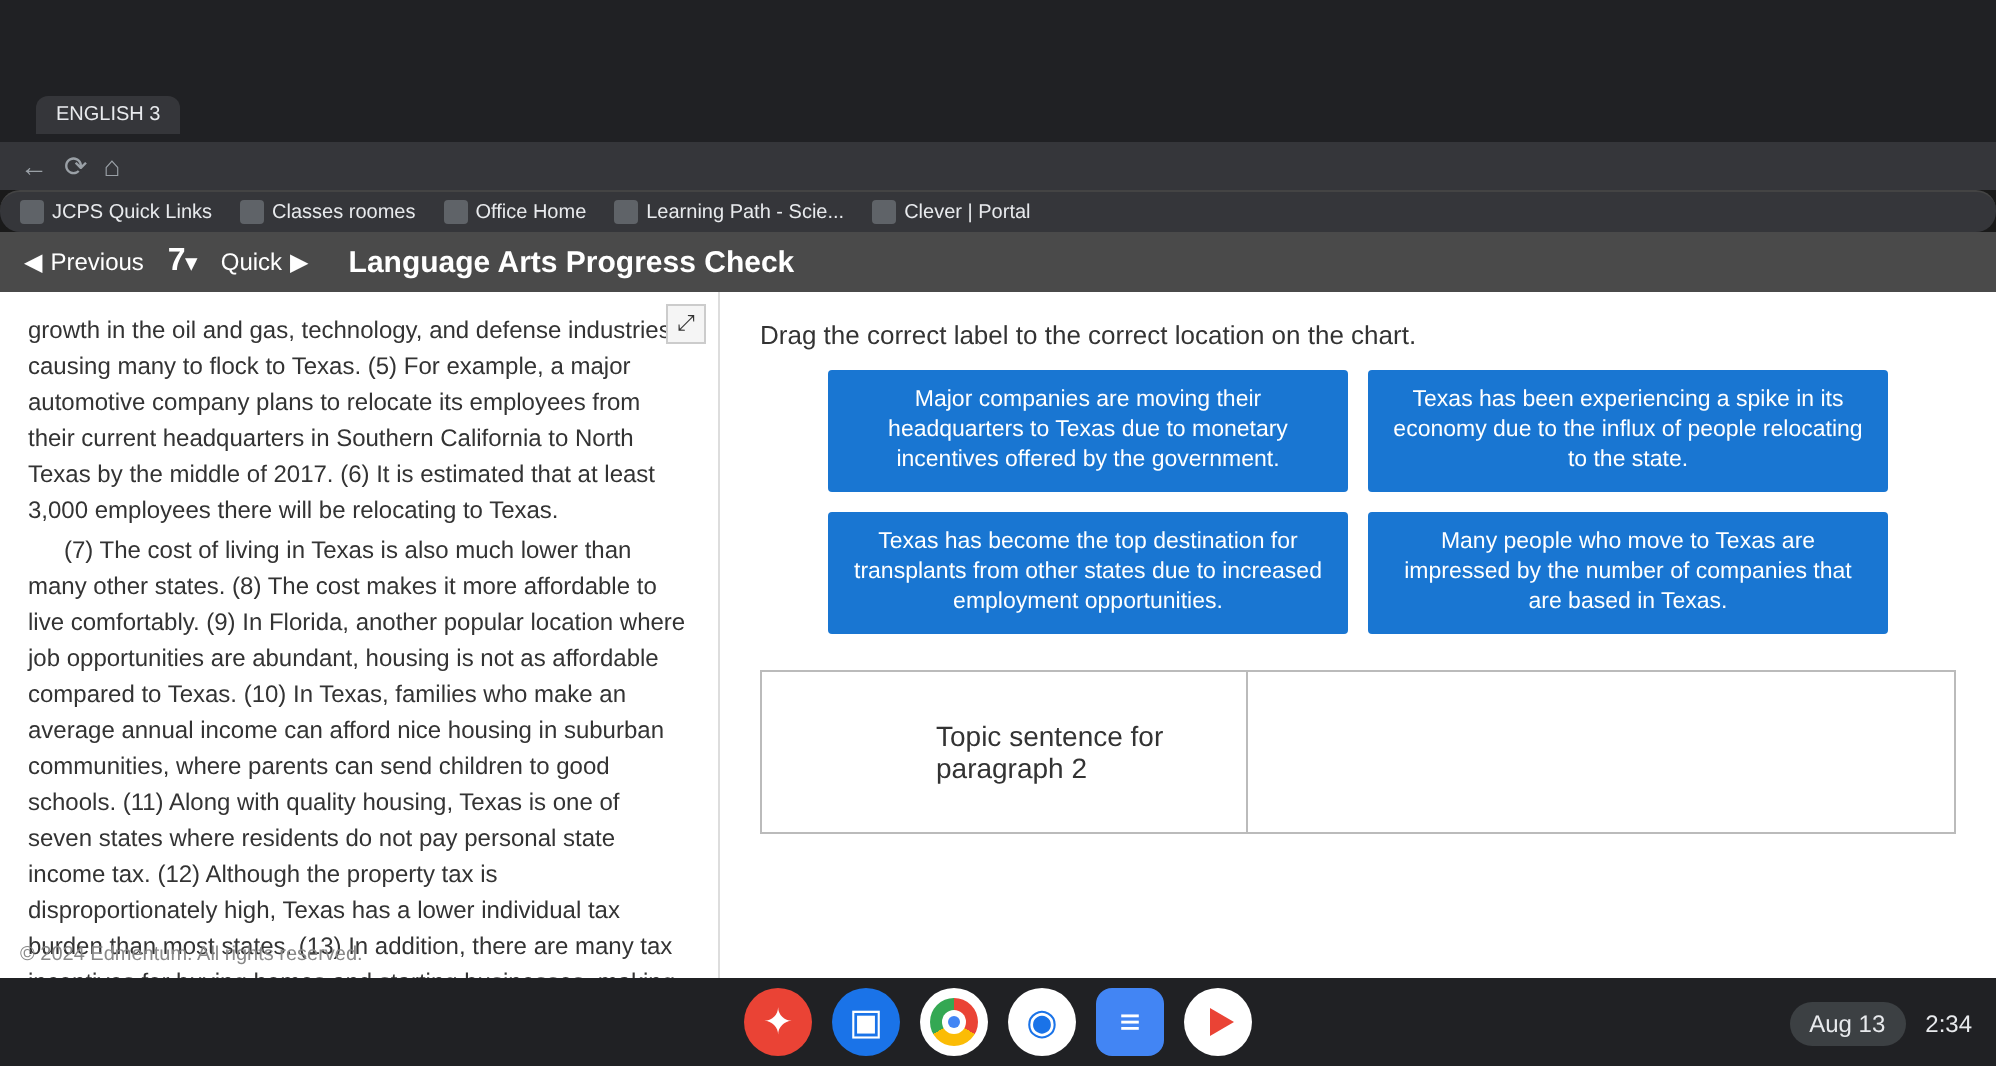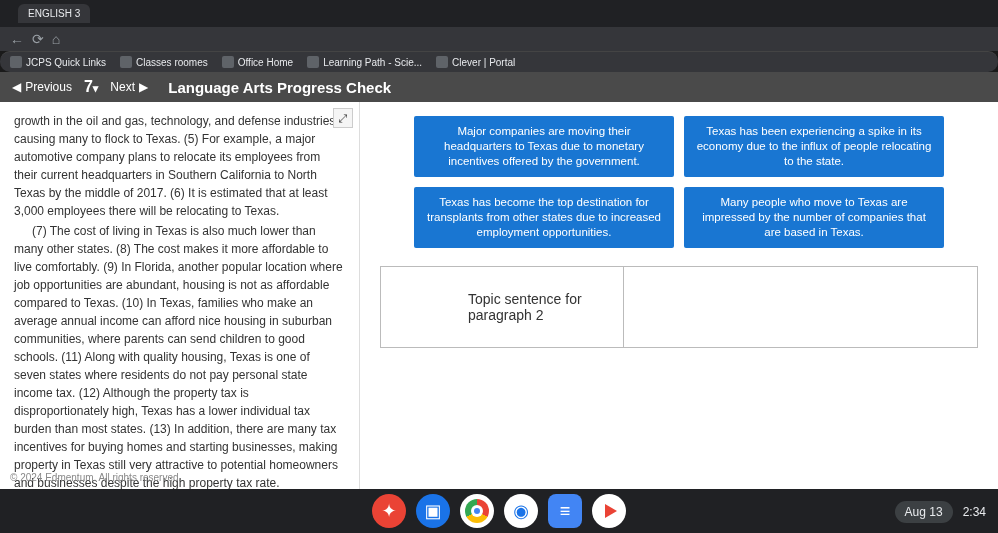--- a/index.html
+++ b/index.html
@@ -17,20 +17,21 @@
       font-size: 11px;
       padding: 4px 8px;
       display: flex;
       align-items: center;
       gap: 8px;
     }
     .tab-bar {
       display: flex;
       gap: 2px;
       margin-left: 10px;
+      margin-top: 44px;
     }
     .browser-tab {
       background: #35363a;
       padding: 4px 10px;
       border-radius: 6px 6px 0 0;
       font-size: 10px;
     }
     .url-row {
       background: #35363a;
       color: #e8eaed;
@@ -262,36 +263,37 @@
 
 <div class="header-bar">
   <div class="prev-btn">
     <span>◀</span>
     <span>Previous</span>
   </div>
   <div class="counter">
     <span>7</span><span style="font-size:11px;">▾</span>
   </div>
   <div class="next-btn">
-    <span>Next</span>
+    <span>Quick</span>
     <span>▶</span>
   </div>
   <div class="title-text">Language Arts Progress Check</div>
 </div>
 
 <div class="content-area">
   <div class="left-panel">
     <div class="expand-btn">
       <span>⤢</span>
     </div>
     <p>growth in the oil and gas, technology, and defense industries, causing many to flock to Texas. (5) For example, a major automotive company plans to relocate its employees from their current headquarters in Southern California to North Texas by the middle of 2017. (6) It is estimated that at least 3,000 employees there will be relocating to Texas.</p>
     <p style="text-indent:18px; margin-top:2px;">(7) The cost of living in Texas is also much lower than many other states. (8) The cost makes it more affordable to live comfortably. (9) In Florida, another popular location where job opportunities are abundant, housing is not as affordable compared to Texas. (10) In Texas, families who make an average annual income can afford nice housing in suburban communities, where parents can send children to good schools. (11) Along with quality housing, Texas is one of seven states where residents do not pay personal state income tax. (12) Although the property tax is disproportionately high, Texas has a lower individual tax burden than most states. (13) In addition, there are many tax incentives for buying homes and starting businesses, making property in Texas still very attractive to potential homeowners and businesses despite the high property tax rate.</p>
     <p style="text-indent:18px; margin-top:2px;">(14) With such an economic and housing market increase, the draw to move to cities in Texas continues to attract people from all over the United States. (15) Experts</p>
   </div>
   <div class="right-panel">
+    <div class="instruction-main">Drag the correct label to the correct location on the chart.</div>
     <div class="choices">
       <div class="choice">Major companies are moving their headquarters to Texas due to monetary incentives offered by the government.</div>
       <div class="choice">Texas has been experiencing a spike in its economy due to the influx of people relocating to the state.</div>
       <div class="choice">Texas has become the top destination for transplants from other states due to increased employment opportunities.</div>
       <div class="choice">Many people who move to Texas are impressed by the number of companies that are based in Texas.</div>
     </div>
     <div class="drop-zone-row">
       <div class="drop-label">Topic sentence for paragraph 2</div>
       <div class="drop-target"></div>
     </div>

